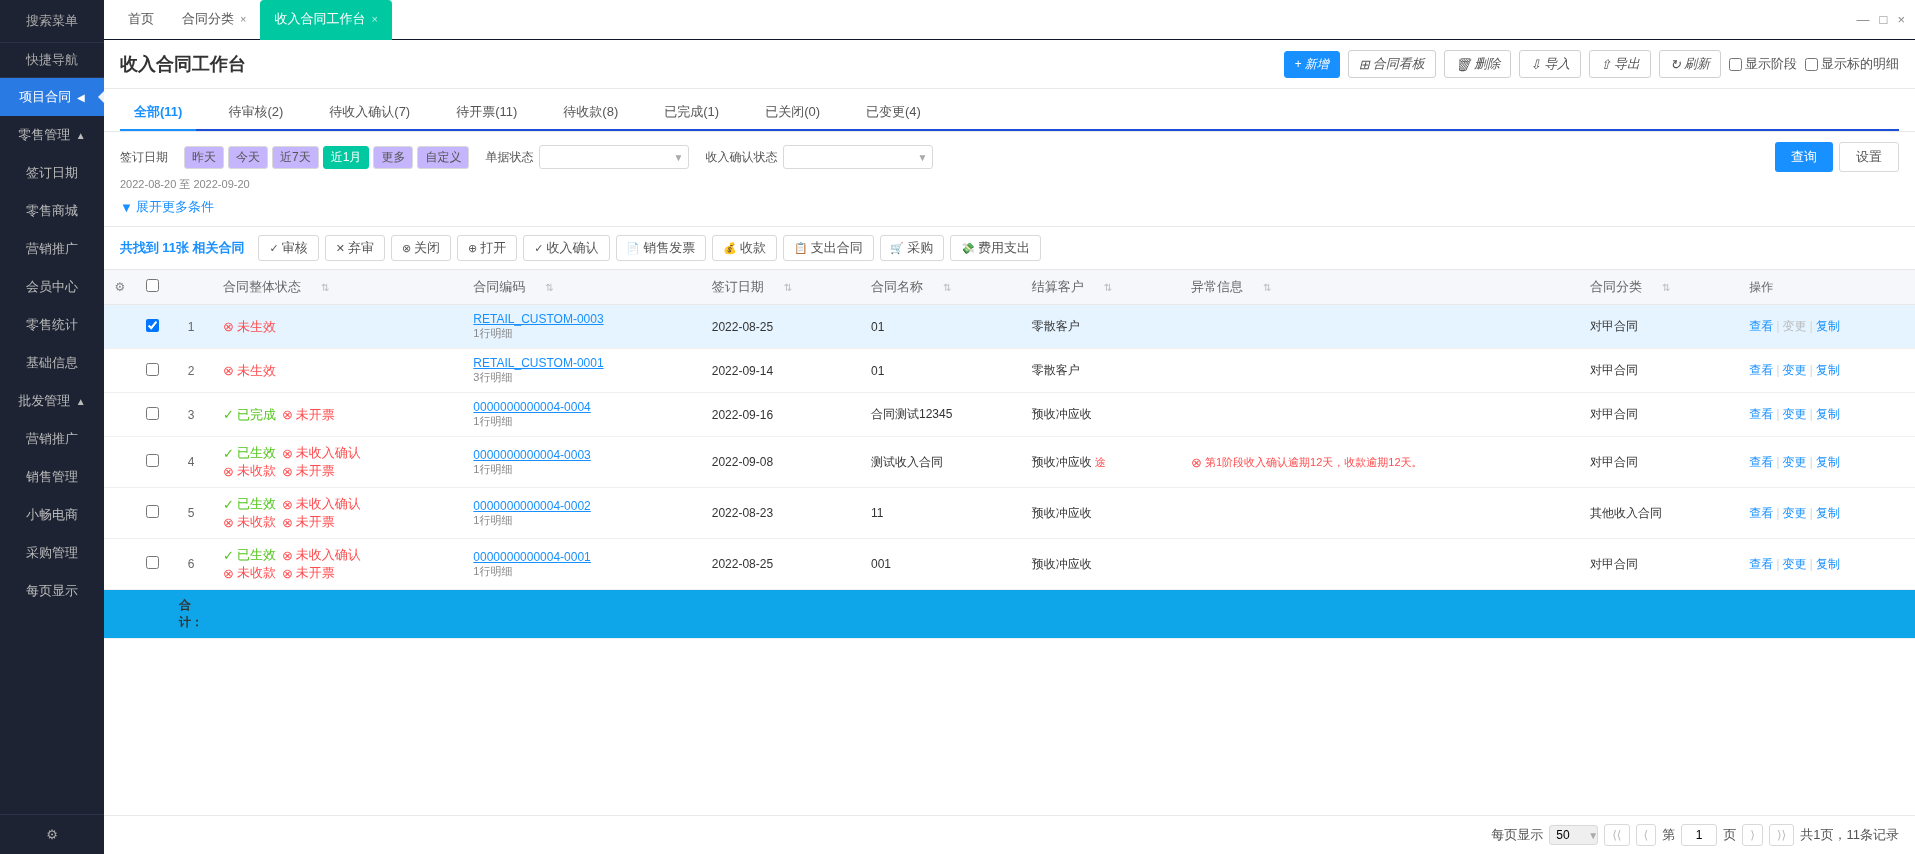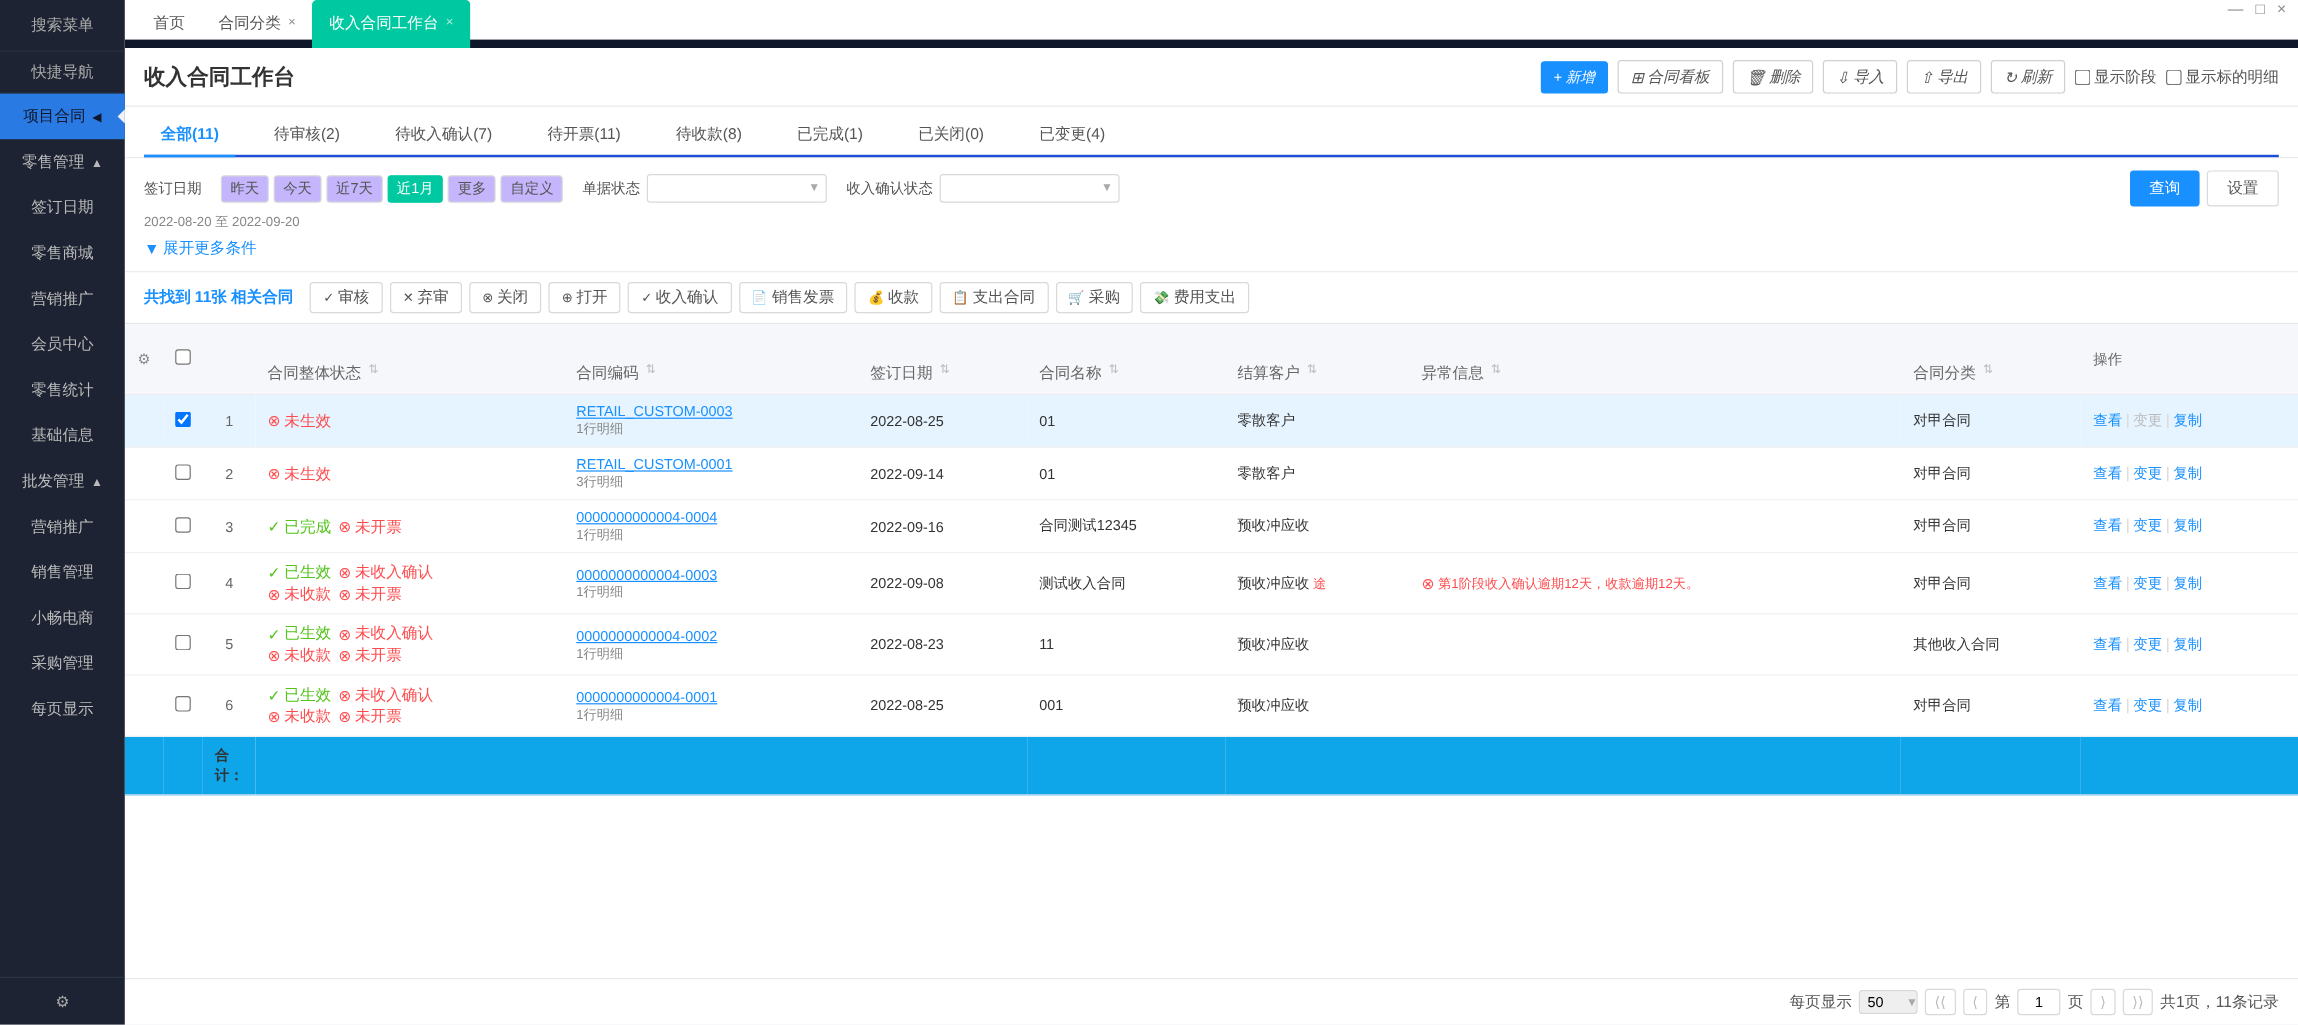--- a/index.html
+++ b/index.html
@@ -3,30 +3,30 @@
   <meta charset="utf-8">
   <style>
     * { box-sizing: border-box; margin: 0; padding: 0; font-family: 'Microsoft YaHei', Arial, sans-serif; font-size: 13px; }
     body { background: #f0f2f5; display: flex; height: 854px; overflow: hidden; }
 
     
     .sidebar { width: 104px; background: #1d2332; display: flex; flex-direction: column; color: #ccc; flex-shrink: 0; }
     .sidebar-search { padding: 12px 8px; color: #aaa; font-size: 13px; border-bottom: 1px solid #2a3347; cursor: pointer; text-align: center; }
     .sidebar-nav { padding: 8px; text-align: center; color: #aaa; font-size: 13px; border-bottom: 1px solid #2a3347; }
     .sidebar-item { padding: 10px 8px; text-align: center; color: #bbb; font-size: 13px; cursor: pointer; position: relative; }
-    .sidebar-item.active { background: #2a7ae4; color: #0f172a; }
+    .sidebar-item.active { background: #2a7ae4; color: #ffffff; }
     .sidebar-item.active::after { content: ''; position: absolute; right: 0; top: 50%; transform: translateY(-50%); border: 6px solid transparent; border-right-color: #f0f2f5; }
     .sidebar-arrow { display: inline-block; font-size: 10px; margin-left: 2px; }
     .sidebar-bottom { margin-top: auto; padding: 12px 8px; text-align: center; color: #aaa; border-top: 1px solid #2a3347; cursor: pointer; }
 
     
     .main { flex: 1; display: flex; flex-direction: column; overflow: hidden; }
 
     
-    .top-tabs { background: #fff; display: flex; border-bottom: 7px solid #0f172a; padding: 0 10px; height: 40px; flex-shrink: 0; }
+    .top-tabs { background: #fff; display: flex; align-items: center; border-bottom: 1px solid #0f172a; padding: 0 10px; height: 40px; flex-shrink: 0; }
     .top-tab { padding: 0 14px; height: 40px; display: flex; align-items: center; cursor: pointer; font-size: 13px; color: #555; border-bottom: 2px solid transparent; }
     .top-tab.active { background: #00c8a0; color: #fff; border-radius: 4px 4px 0 0; }
     .top-tab-close { margin-left: 6px; font-size: 11px; opacity: 0.7; }
     .top-right { margin-left: auto; display: flex; gap: 10px; color: #888; font-size: 13px; cursor: pointer; }
 
     
     .content { flex: 1; display: flex; flex-direction: column; overflow: hidden; background: #f5f6fa; }
 
     
     .page-header { background: #fff; padding: 10px 16px; display: flex; align-items: center; justify-content: space-between; border-bottom: 1px solid #e8e8e8; flex-shrink: 0; }
@@ -84,21 +84,21 @@
     .page-select { padding: 2px 20px 2px 6px; border: 1px solid #d9d9d9; border-radius: 3px; appearance: none; cursor: pointer; font-size: 12px; }
     .page-btn { padding: 3px 7px; border: 1px solid #d9d9d9; border-radius: 3px; background: #fff; cursor: pointer; font-size: 12px; color: #555; }
     .page-btn.disabled { color: #bbb; cursor: default; }
     .page-num-input { width: 36px; text-align: center; border: 1px solid #d9d9d9; border-radius: 3px; padding: 3px; font-size: 12px; }
     .checkbox-cell { width: 28px; text-align: center; }
     input[type=checkbox] { cursor: pointer; }
     .num-cell { width: 36px; text-align: center; color: #666; }
     .col-icon { color: #1890ff; cursor: pointer; font-size: 12px; }
 
     .sort-icon { color: #bbb; font-size: 10px; margin-left: 2px; }
-    .th-inner { display: flex; gap: 4px; margin-top: 24px; }
+    .th-inner { display: flex; align-items: center; gap: 18px; }
     .settings-icon { cursor: pointer; color: #888; }
   </style>
 </head>
 <body>
 
 <div class="sidebar">
   <div class="sidebar-search">搜索菜单</div>
   <div class="sidebar-nav">快捷导航</div>
 
   <div class="sidebar-item active">

